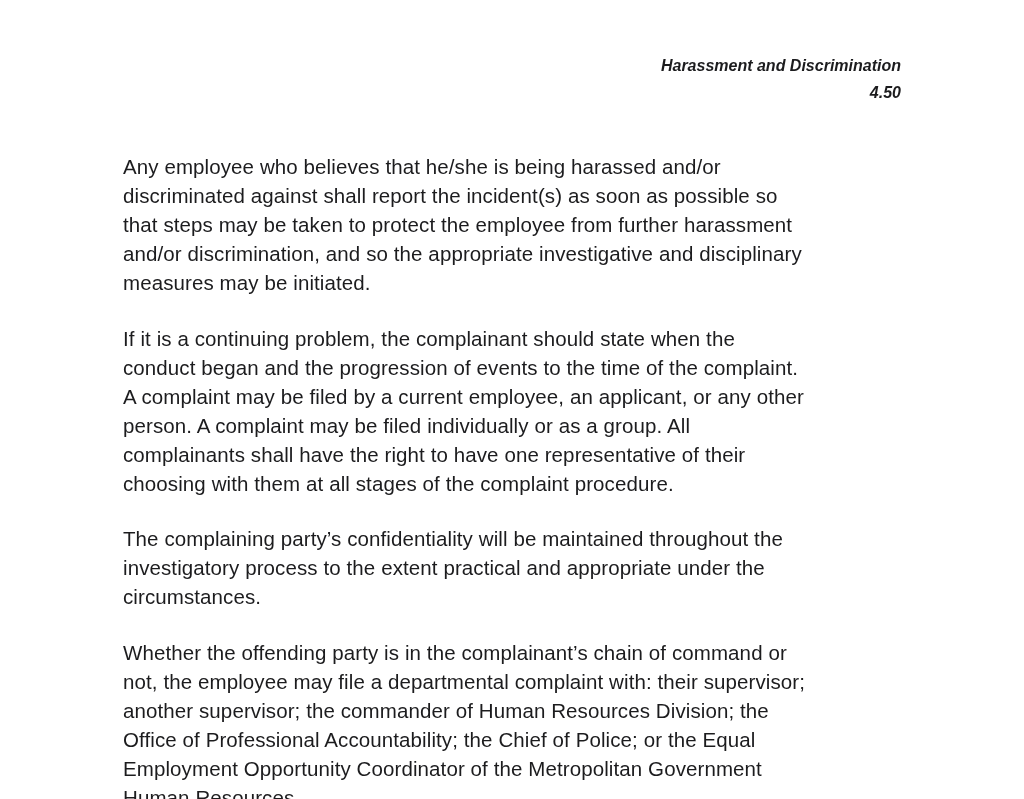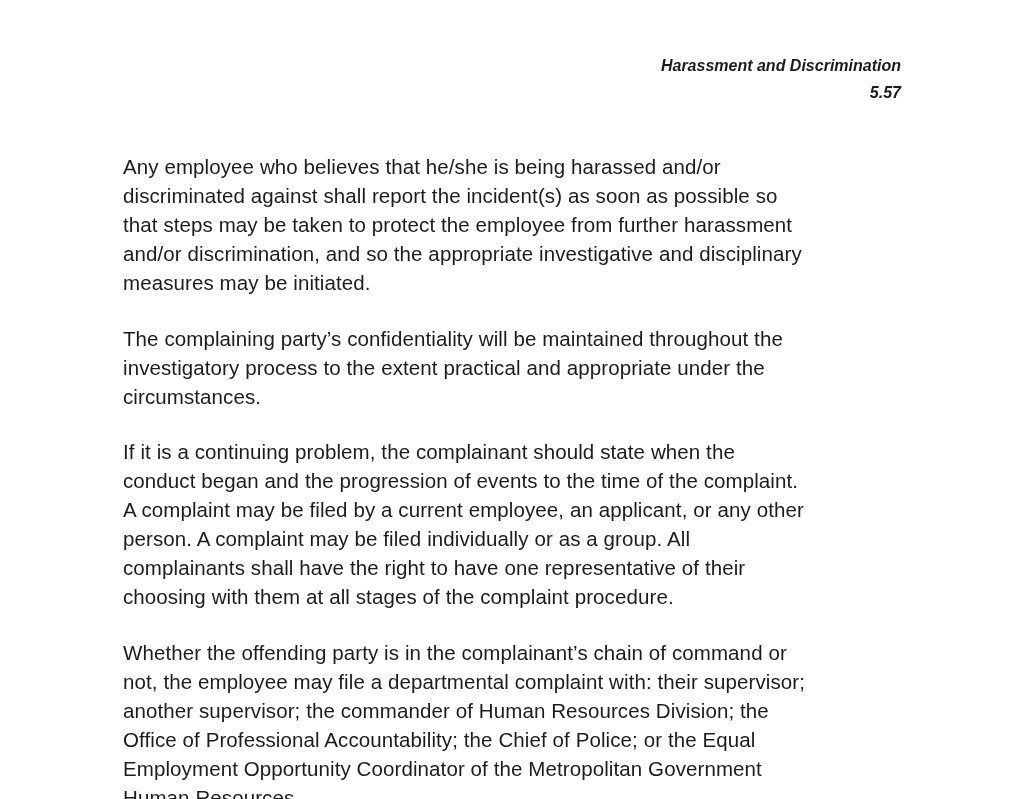--- a/index.html
+++ b/index.html
@@ -49,38 +49,38 @@
     margin-bottom: 9px;
   }
 </style>
 </head>
 <body>
 
 <div class="doc-page">
 
   <div class="doc-header">
     <div>Harassment and Discrimination</div>
-    <div>5.57</div>
+    <div>4.50</div>
   </div>
 
   <div class="doc-body">
     <p>Any employee who believes that he/she is being harassed and/or
 discriminated against shall report the incident(s) as soon as possible so
 that steps may be taken to protect the employee from further harassment
 and/or discrimination, and so the appropriate investigative and disciplinary
 measures may be initiated.</p>
-    <p>The complaining party’s confidentiality will be maintained throughout the
-investigatory process to the extent practical and appropriate under the
-circumstances.</p>
     <p>If it is a continuing problem, the complainant should state when the
 conduct began and the progression of events to the time of the complaint.
 A complaint may be filed by a current employee, an applicant, or any other
 person. A complaint may be filed individually or as a group. All
 complainants shall have the right to have one representative of their
 choosing with them at all stages of the complaint procedure.</p>
+    <p>The complaining party’s confidentiality will be maintained throughout the
+investigatory process to the extent practical and appropriate under the
+circumstances.</p>
     <p>Whether the offending party is in the complainant’s chain of command or
 not, the employee may file a departmental complaint with: their supervisor;
 another supervisor; the commander of Human Resources Division; the
 Office of Professional Accountability; the Chief of Police; or the Equal
 Employment Opportunity Coordinator of the Metropolitan Government
 Human Resources.</p>
   </div>
 
 </div>
 

